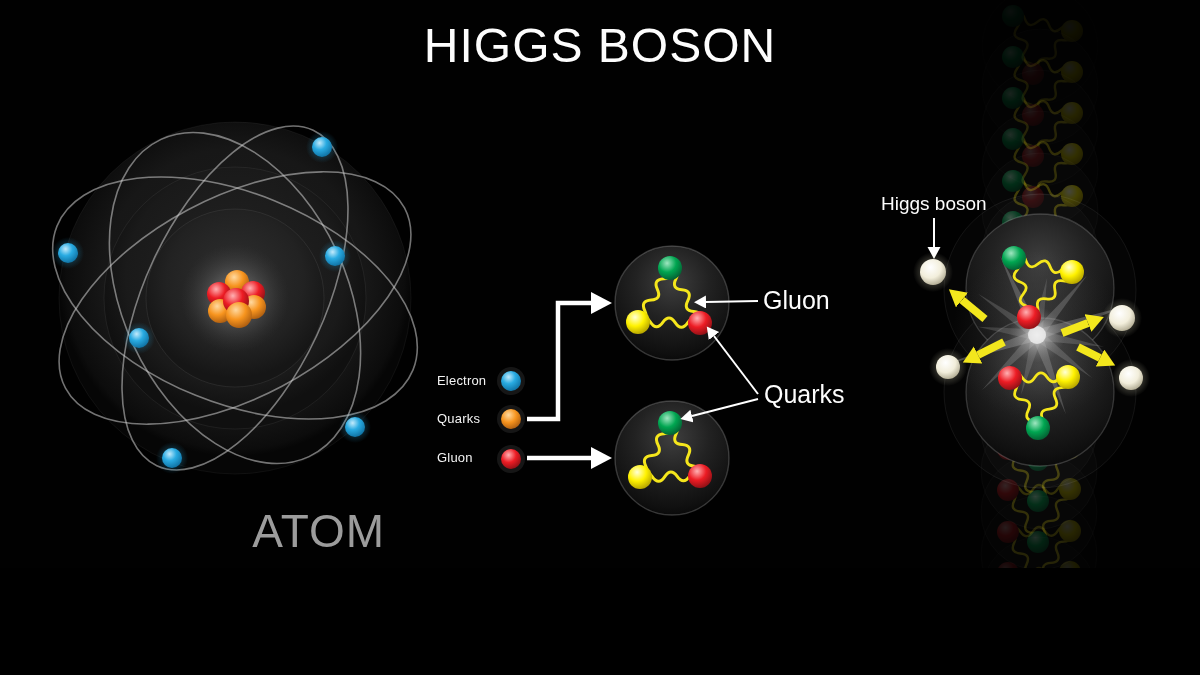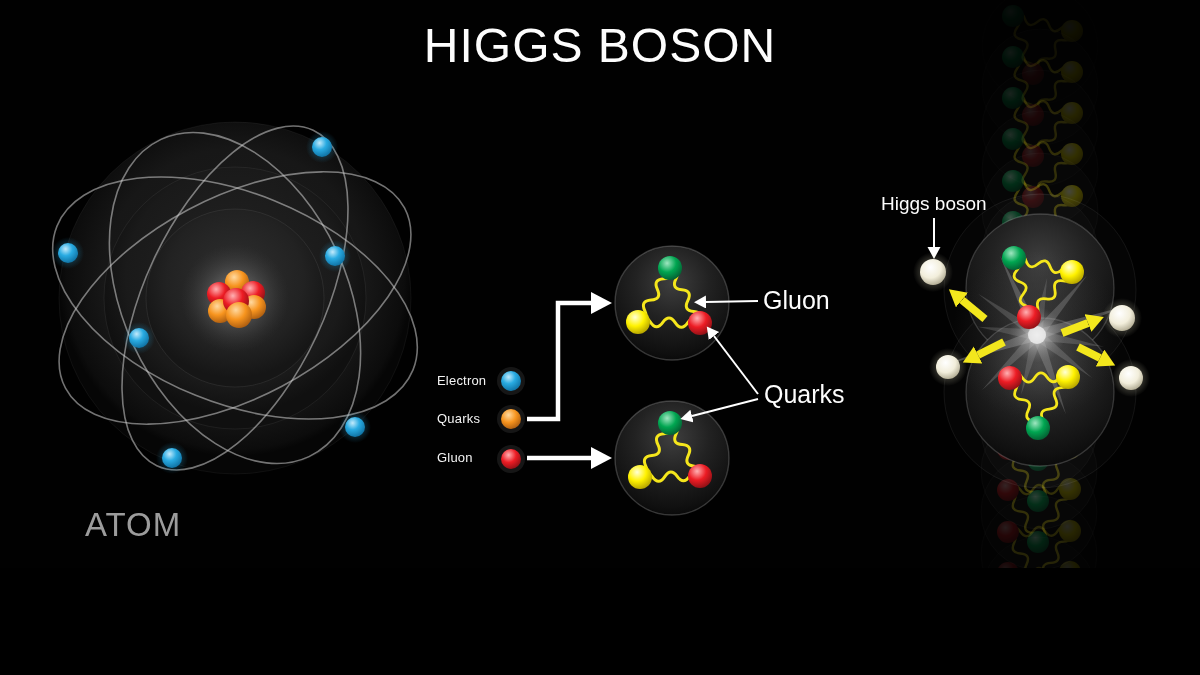--- a/index.html
+++ b/index.html
@@ -3,21 +3,21 @@
 <meta charset="utf-8">
 <style>
   html,body{margin:0;padding:0;background:#000;}
   .stage{
     position:relative;width:1200px;height:568px;background:#010101;
     overflow:hidden;font-family:"Liberation Sans", sans-serif;
   }
   .stage svg{position:absolute;left:0;top:0;}
   .txt{position:absolute;color:#fff;white-space:nowrap;line-height:1;}
   .title{left:0;top:22px;width:1200px;text-align:center;font-size:48px;letter-spacing:1px;color:#fdfdfd;}
-  .atom-label{left:85px;top:508px;width:300px;text-align:left;font-size:33px;letter-spacing:1px;color:#9c9c9c;}
+  .atom-label{left:85px;top:508px;width:300px;text-align:right;font-size:46px;letter-spacing:1px;color:#9c9c9c;}
   .legend-label{left:437px;font-size:13px;color:#f4f4f4;letter-spacing:.2px;}
   .lbl-electron{top:374px;text-align:center;}
   .lbl-neutron{top:412px;}
   .lbl-proton{top:451px;}
   .callout{font-size:25px;color:#fdfdfd;}
   .lbl-gluon{left:763px;top:288px;}
   .lbl-quarks{left:764px;top:382px;}
   .lbl-higgs{left:881px;top:194px;font-size:19px;color:#fdfdfd;}
 </style>
 </head>

